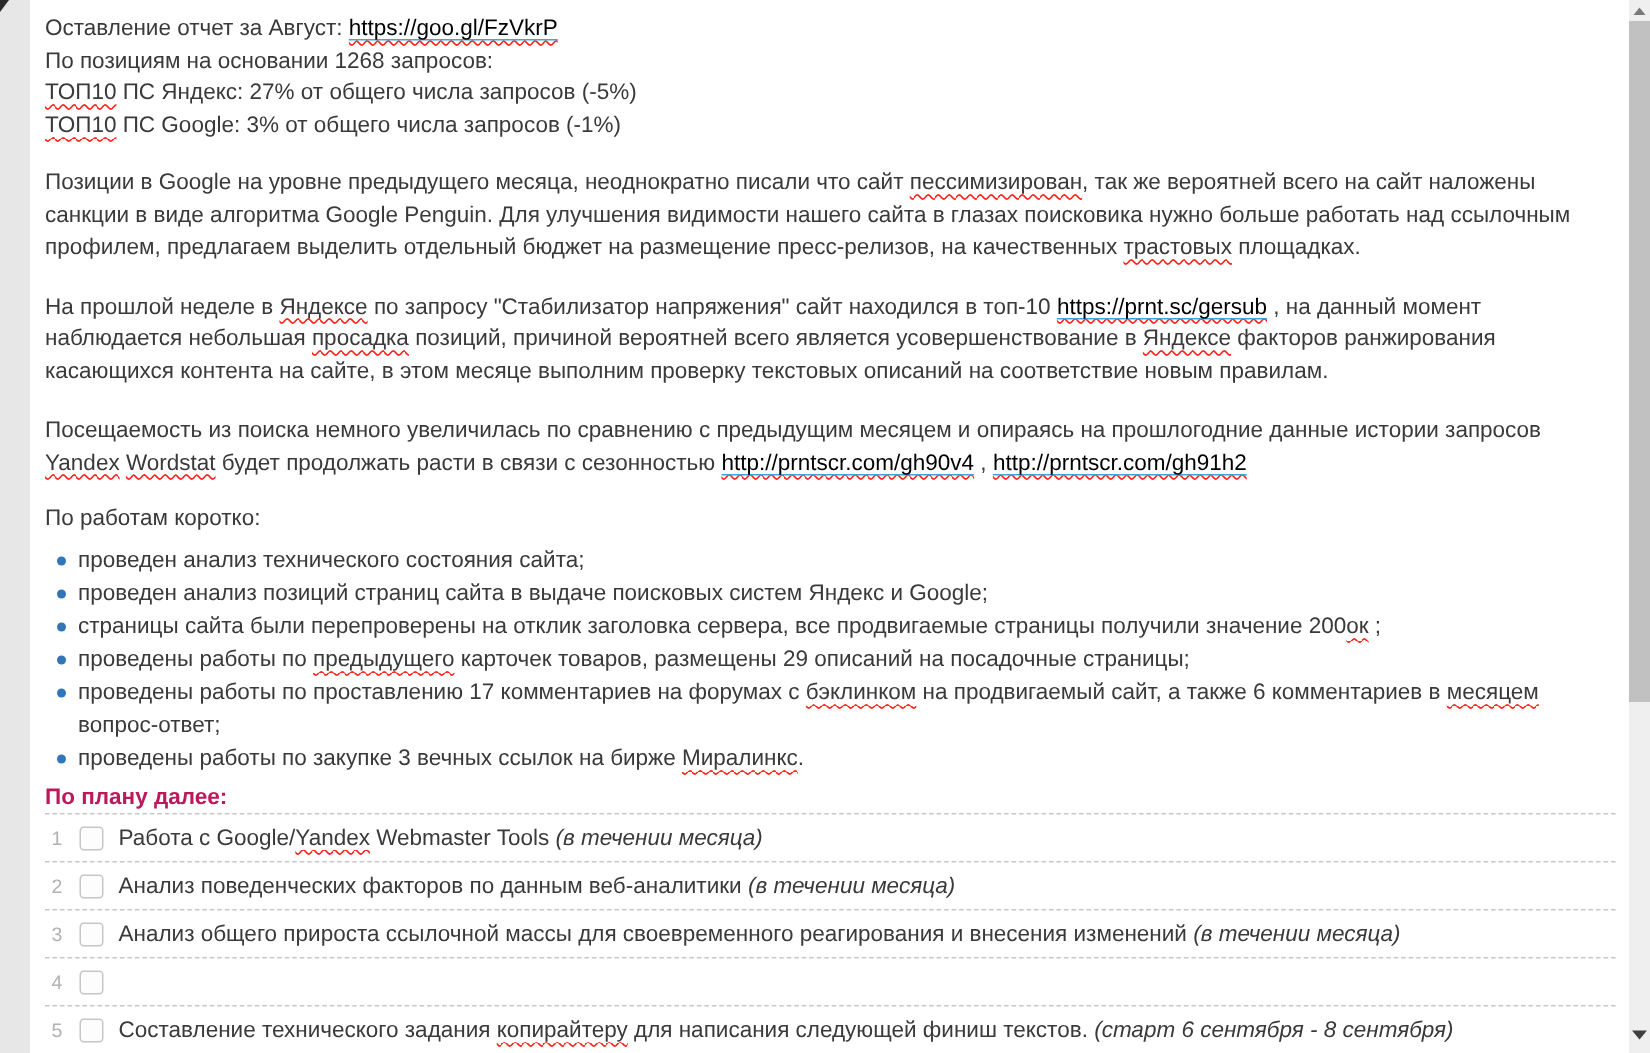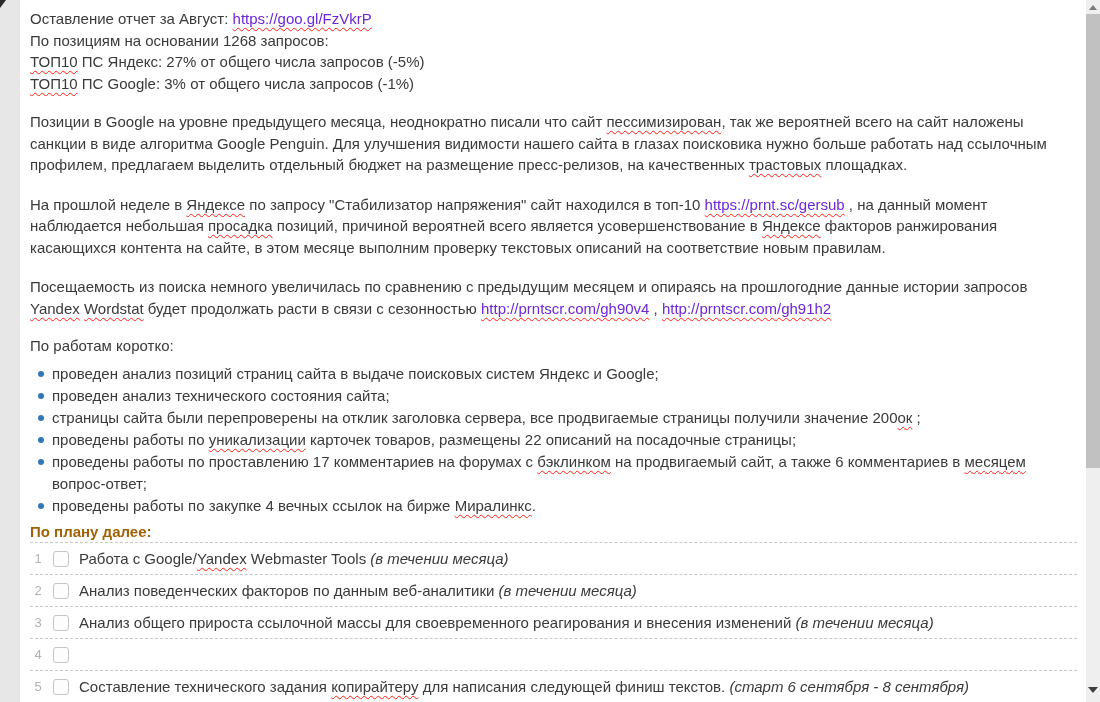--- a/index.html
+++ b/index.html
@@ -12,32 +12,32 @@
   }
   .gutter{position:absolute;left:0;top:0;width:20px;height:702px;background:#e7e7e7;}
   .cursor-artifact{position:absolute;left:0;top:0;width:0;height:0;
     border-top:8px solid #2a2a2a;border-right:6px solid transparent;}
   .content{position:absolute;left:30px;top:0;width:1047px;padding-top:8px;}
 
   .para{margin:0 0 18px 0;}
   .intro-block{margin-bottom:17px;}
   .para-p4{margin-bottom:16px;}
 
-  .lnk{color:#6d28d9;text-decoration-color:#41a4dc;cursor:pointer;}
+  .lnk{color:#000000;text-decoration:underline;text-decoration-color:#41a4dc;cursor:pointer;}
   .sp{text-decoration:underline wavy #ff2116;text-decoration-thickness:1px;
       text-underline-offset:3px;text-decoration-skip-ink:none;}
   .it{font-style:italic;}
 
   .work-heading{margin:0 0 6px 0;}
   ul.bullets{list-style:none;margin:0 0 4px 0;padding:0;}
   ul.bullets li{position:relative;padding-left:22px;line-height:22px;}
   ul.bullets li::before{content:"";position:absolute;left:8px;top:8px;width:6px;height:6px;
     border-radius:50%;background:#3076b8;}
 
-  .plan-heading{font-weight:bold;color:#a16207;margin:0;}
+  .plan-heading{font-weight:bold;color:#be185d;margin:0;}
   .plan-list{margin-top:0;}
   .plan-row{height:31px;border-top:1px dashed #c8c8c8;display:flex;align-items:center;}
   .plan-row .num{width:16px;text-align:center;color:#b2b2b2;font-size:13px;flex:0 0 auto;}
   .plan-row .cb{width:14px;height:14px;border:1px solid #c6c6c6;border-radius:3px;
     background:#fdfdfd;margin:0 10px 0 7px;flex:0 0 auto;cursor:pointer;}
   .plan-text{white-space:nowrap;}
 
   .scrollbar{position:absolute;right:0;top:0;width:14px;height:702px;background:#efefef;}
   .sb-thumb{position:absolute;left:0;top:14px;width:14px;height:454px;background:#c1c1c1;cursor:pointer;}
   .sb-up{position:absolute;top:0;left:0;width:14px;height:14px;display:flex;align-items:center;justify-content:center;cursor:pointer;}
@@ -59,26 +59,26 @@
     <div><span class="sp">ТОП10</span><span> ПС Яндекс: 27% от общего числа запросов (-5%)</span></div>
     <div><span class="sp">ТОП10</span><span> ПС Google: 3% от общего числа запросов (-1%)</span></div>
   </div>
 
   <div class="para"><span>Позиции в Google на уровне предыдущего месяца, неоднократно писали что сайт </span><span class="sp">пессимизирован</span><span>, так же вероятней всего на сайт наложены санкции в виде алгоритма Google Penguin. Для улучшения видимости нашего сайта в глазах поисковика нужно больше работать над ссылочным профилем, предлагаем выделить отдельный бюджет на размещение пресс-релизов, на качественных </span><span class="sp">трастовых</span><span> площадках.</span></div>
   <div class="para"><span>На прошлой неделе в </span><span class="sp">Яндексе</span><span> по запросу "Стабилизатор напряжения" сайт находился в топ-10 </span><span class="sp"><a class="lnk">https://prnt.sc/gersub</a></span><span> , на данный момент наблюдается небольшая </span><span class="sp">просадка</span><span> позиций, причиной вероятней всего является усовершенствование в </span><span class="sp">Яндексе</span><span> факторов ранжирования касающихся контента на сайте, в этом месяце выполним проверку текстовых описаний на соответствие новым правилам.</span></div>
   <div class="para para-p4"><span>Посещаемость из поиска немного увеличилась по сравнению с предыдущим месяцем и опираясь на прошлогодние данные истории запросов </span><span class="sp">Yandex</span><span> </span><span class="sp">Wordstat</span><span> будет продолжать расти в связи с сезонностью </span><span class="sp"><a class="lnk">http://prntscr.com/gh90v4</a></span><span>  , </span><span class="sp"><a class="lnk">http://prntscr.com/gh91h2</a></span></div>
 
   <div class="work-heading">По работам коротко:</div>
   <ul class="bullets">
+    <li><span>проведен анализ технического состояния сайта;</span></li>
     <li><span>проведен анализ позиций страниц сайта в выдаче поисковых систем Яндекс и Google;</span></li>
-    <li><span>проведен анализ технического состояния сайта;</span></li>
     <li><span>страницы сайта были перепроверены на отклик заголовка сервера, все продвигаемые страницы получили значение 200</span><span class="sp">ок</span><span> ;</span></li>
-    <li><span>проведены работы по </span><span class="sp">уникализации</span><span> карточек товаров, размещены 22 описаний на посадочные страницы;</span></li>
+    <li><span>проведены работы по </span><span class="sp">предыдущего</span><span> карточек товаров, размещены 29 описаний на посадочные страницы;</span></li>
     <li><span>проведены работы по проставлению 17 комментариев на форумах с </span><span class="sp">бэклинком</span><span> на продвигаемый сайт, а также 6 комментариев в </span><span class="sp">месяцем</span><span> вопрос-ответ;</span></li>
-    <li><span>проведены работы по закупке 4 вечных ссылок на бирже </span><span class="sp">Миралинкс</span><span>.</span></li>
+    <li><span>проведены работы по закупке 3 вечных ссылок на бирже </span><span class="sp">Миралинкс</span><span>.</span></li>
   </ul>
 
   <div class="plan-heading">По плану далее:</div>
   <div class="plan-list">
     <div class="plan-row">
       <span class="num">1</span>
       <span class="cb"></span>
       <span class="plan-text"><span>Работа с Google/</span><span class="sp">Yandex</span><span> Webmaster Tools </span><span class="it">(в течении месяца)</span></span>
     </div>
     <div class="plan-row">

